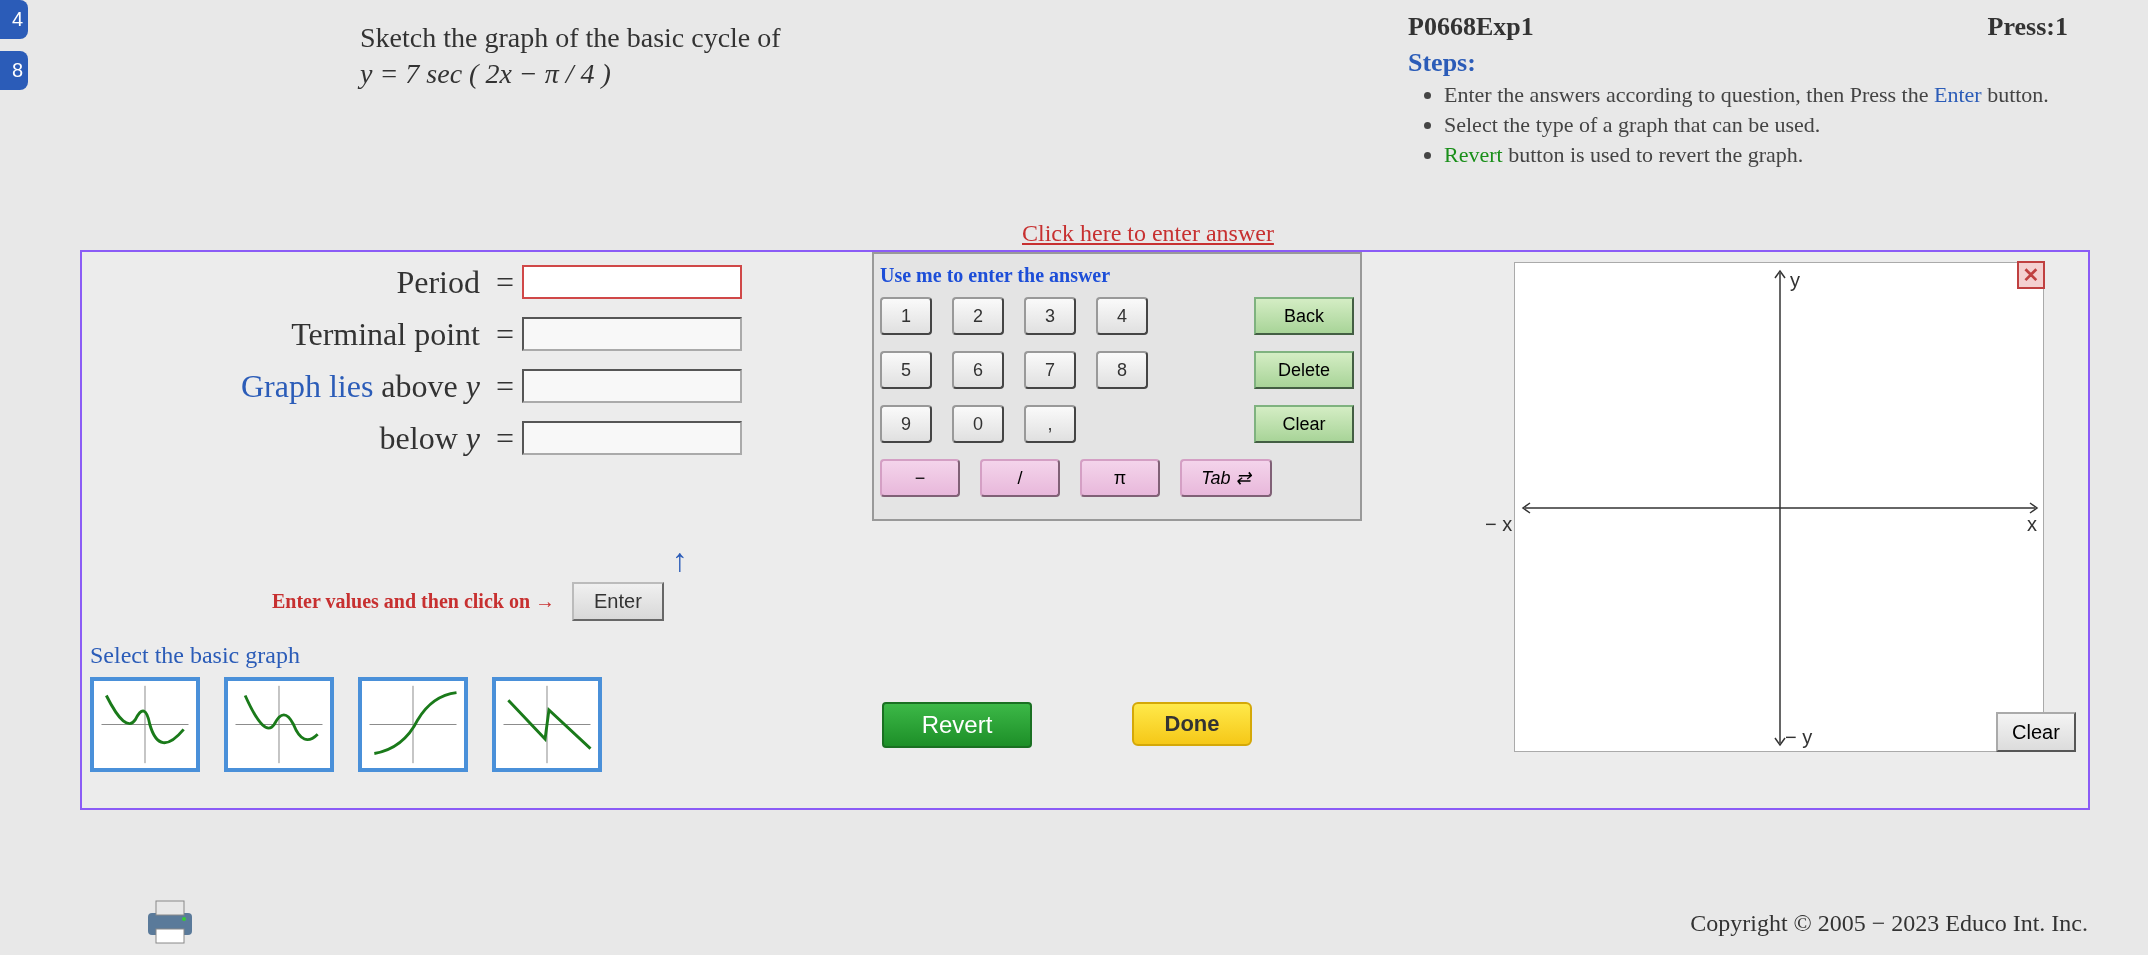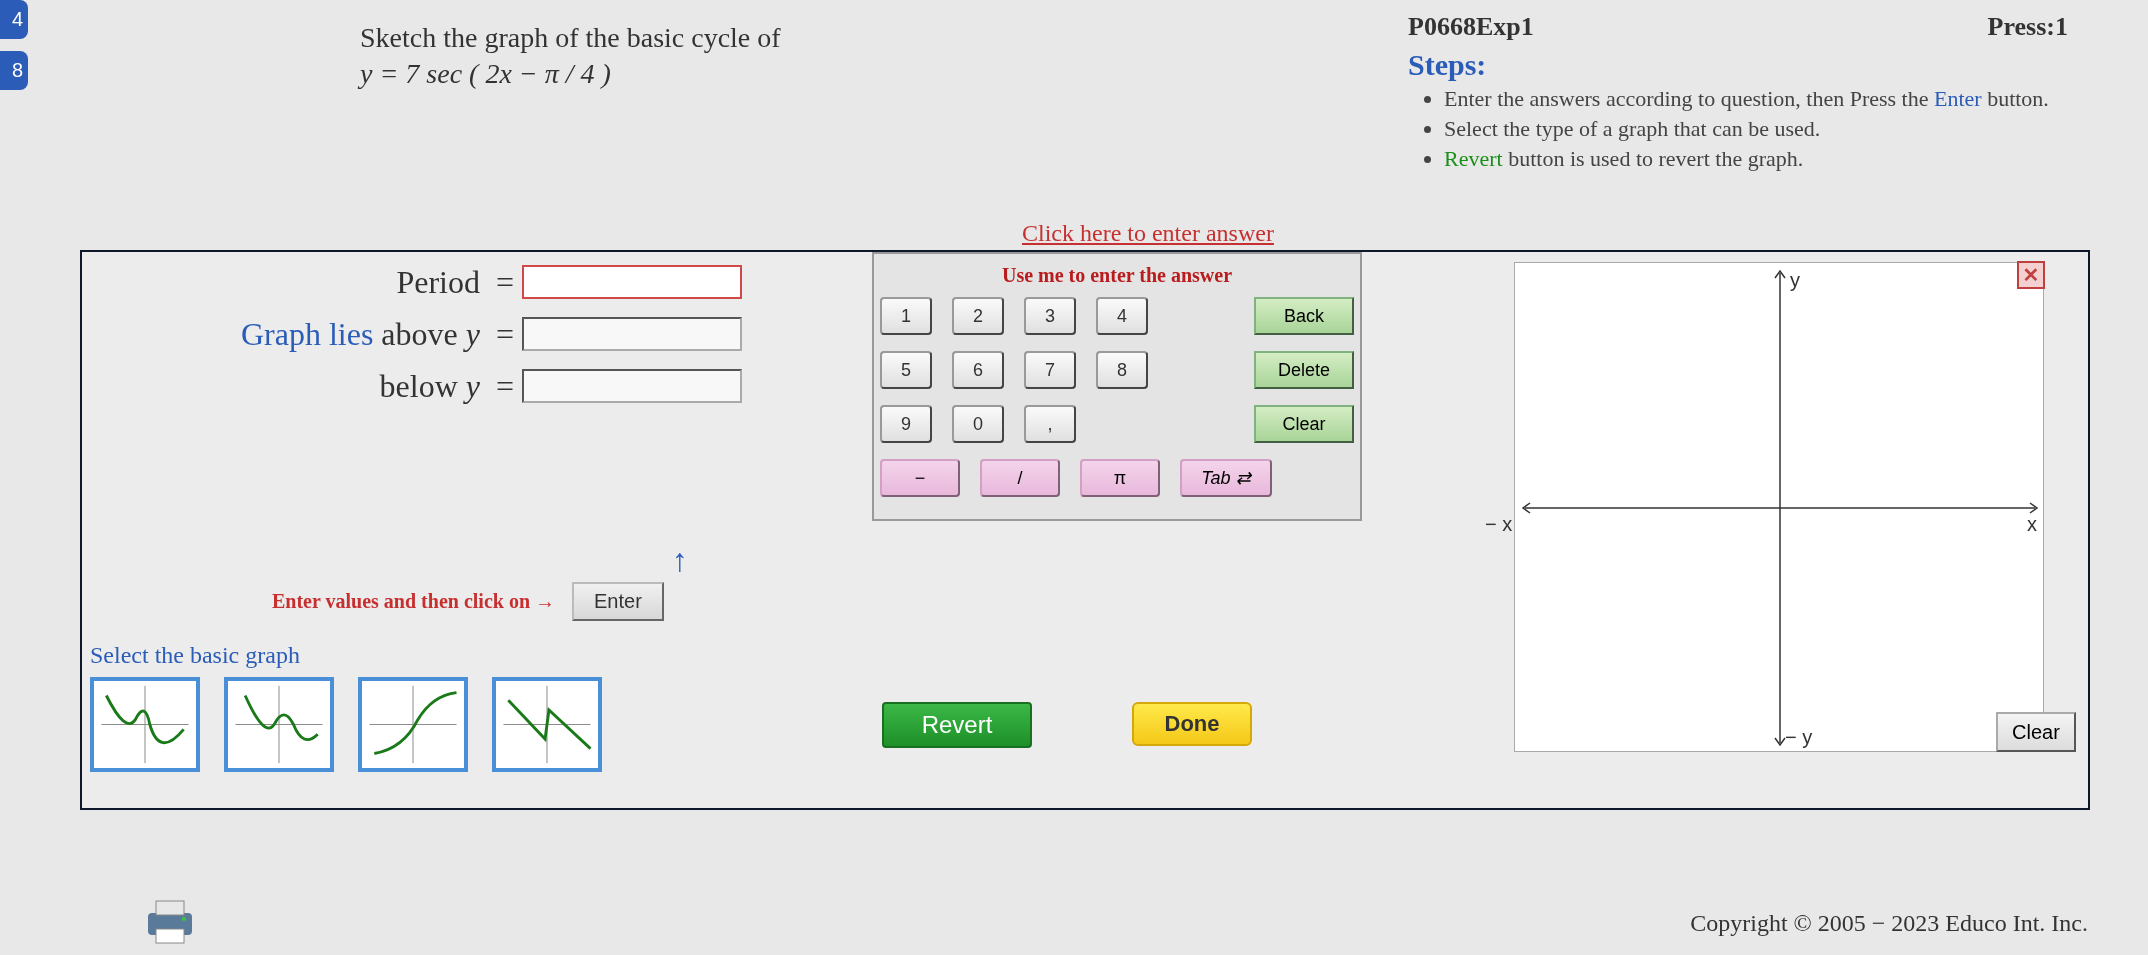--- a/index.html
+++ b/index.html
@@ -39,33 +39,33 @@
       margin-top: 4px;
     }
     .top-right {
       position: absolute;
       right: 60px;
       top: 12px;
       width: 680px;
     }
     .prob-id { font-size: 26px; font-weight: bold; color: #333; display: inline-block; }
     .weight { font-size: 26px; font-weight: bold; color: #333; float: right; margin-right: 20px;}
-    .steps-header { color: #2b5cb8; font-size: 30px; font-weight: bold; margin-top: 6px; }
+    .steps-header { color: #2b5cb8; font-size: 26px; font-weight: bold; margin-top: 6px; }
     .steps-list { margin-left: 36px; margin-top: 4px; font-size: 22px; color: #444; }
     .steps-list li { margin-bottom: 4px; }
     .enter-word { color: #2b5cb8; }
     .revert-word { color: #1a8f1a; }
     
     .main-box {
       position: absolute;
       left: 80px;
       top: 250px;
       width: 2010px;
       height: 560px;
-      border: 2px solid #0f172a;
+      border: 2px solid #8b5cf6;
       background: #ececec;
     }
     
     .click-enter {
       position: absolute;
       left: 940px;
       top: -32px;
       color: #c73030;
       text-decoration: underline;
       font-size: 24px;
@@ -165,24 +165,24 @@
     .keypad {
       position: absolute;
       left: 790px;
       top: 0px;
       width: 490px;
       border: 2px solid #999;
       padding: 6px;
       background: #e4e4e4;
     }
     .keypad-title {
-      color: #b91c1c;
+      color: #1d4ed8;
       font-size: 20px;
       font-weight: bold;
-      text-align: center;
+      text-align: left;
       padding: 4px 0 10px 0;
     }
     .keypad-row {
       display: flex;
       gap: 20px;
       margin-bottom: 16px;
       align-items: center;
     }
     .key {
       width: 52px;
@@ -339,20 +339,24 @@
   </ul>
 </div>
 
 <div class="main-box">
   <a class="click-enter">Click here to enter answer</a>
 
   <div class="inputs-panel">
     <div class="input-row">
       <div class="input-label"><span>Period</span>&nbsp;&nbsp;<span>=</span></div>
       <input class="input-field active" style="">
+    </div>
+    <div class="input-row">
+      <div class="input-label"><span>Terminal point</span>&nbsp;&nbsp;<span>=</span></div>
+      <input class="input-field" style="">
     </div>
     <div class="input-row">
       <div class="input-label"><span class="graph-lies">Graph lies</span><span> above </span><span class="italic-var">y</span>&nbsp;&nbsp;<span>=</span></div>
       <input class="input-field" style="">
     </div>
     <div class="input-row">
       <div class="input-label"><span>below </span><span class="italic-var">y</span>&nbsp;&nbsp;<span>=</span></div>
       <input class="input-field" style="">
     </div>
   </div>

